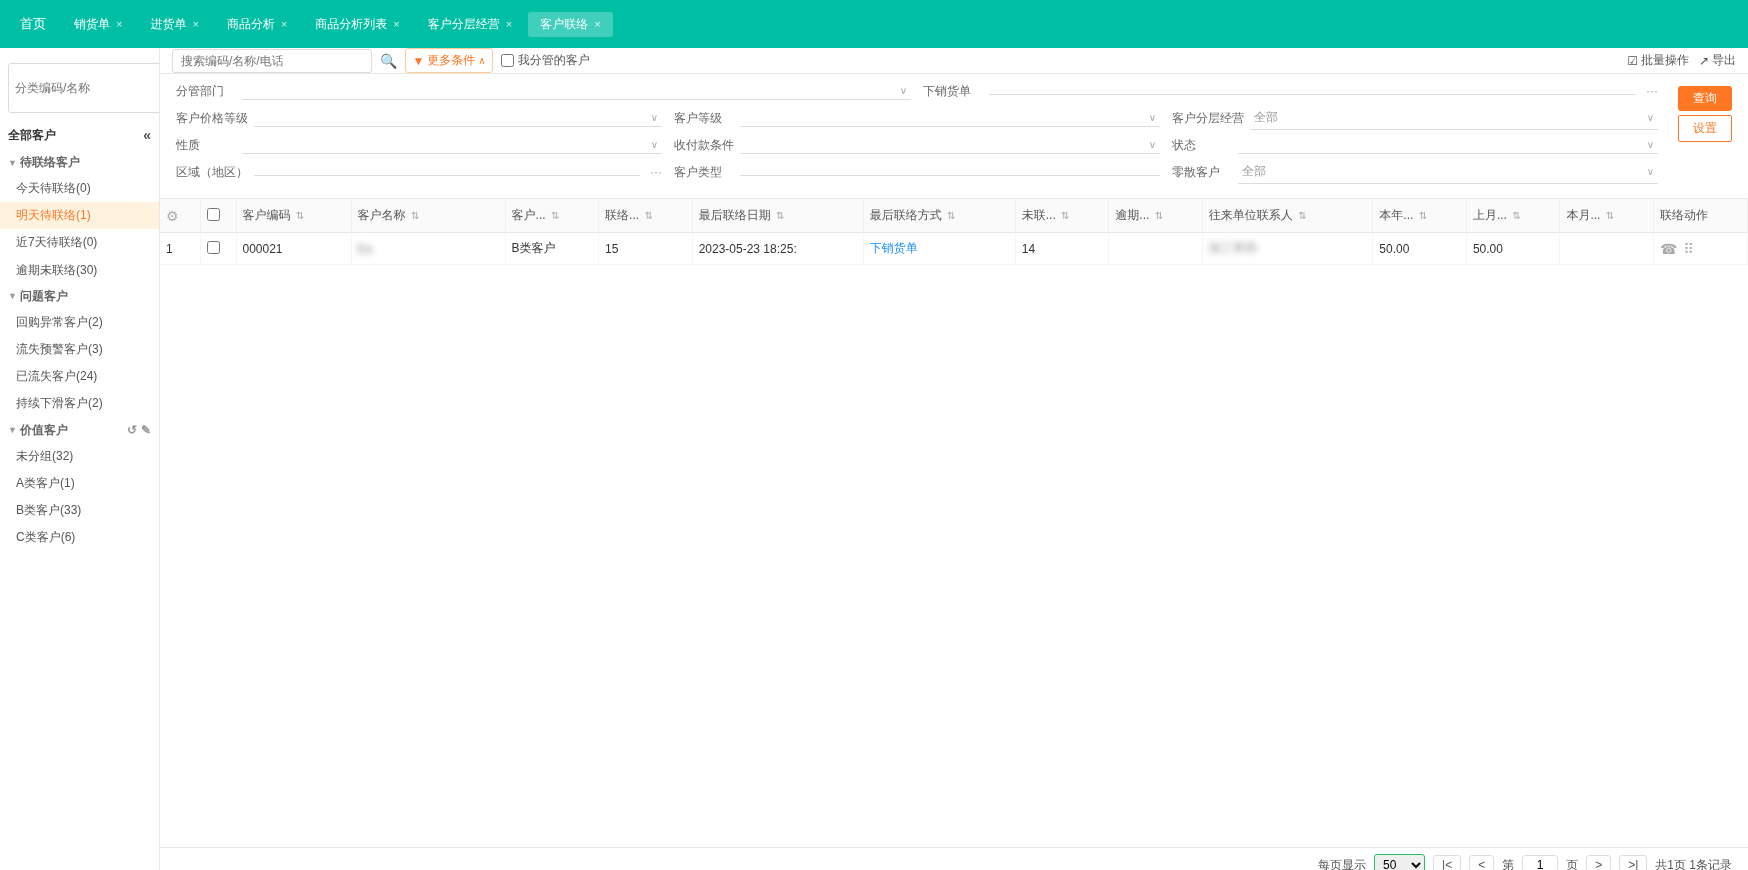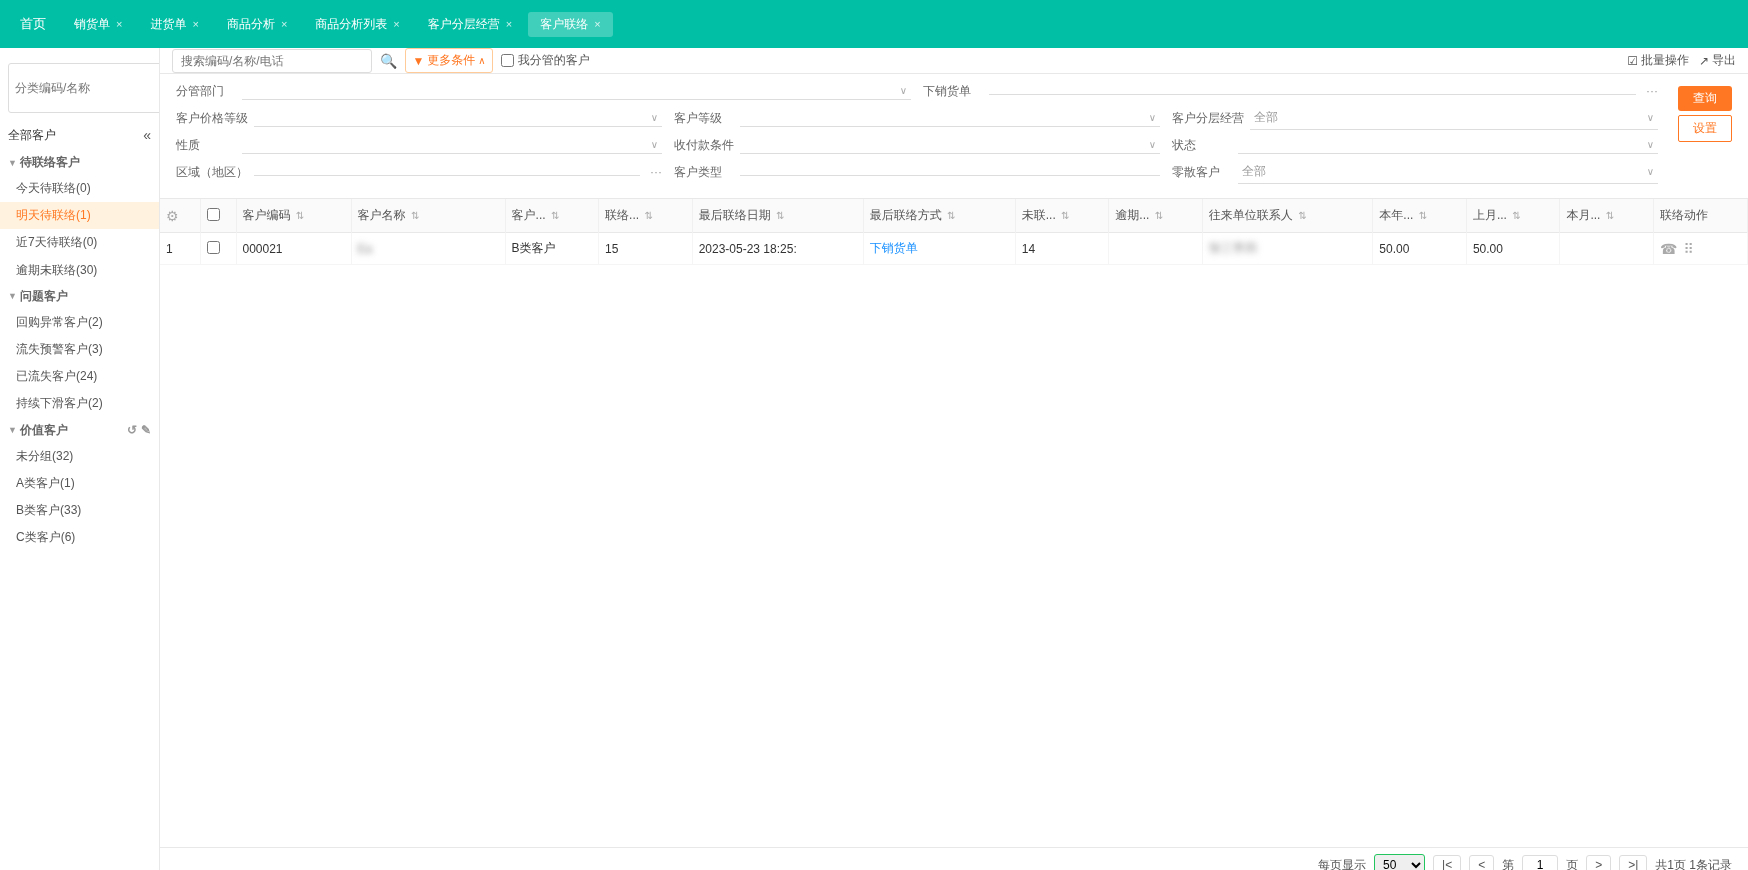--- a/index.html
+++ b/index.html
@@ -58,21 +58,21 @@
       border: 1px solid #ddd;
       border-radius: 3px;
       padding: 17px 6px;
       font-size: 12px;
       outline: none;
       color: #999;
       margin-top: 7px;
     }
     .sidebar-section-title {
       padding: 6px 8px;
-      font-weight: normal;
+      font-weight: bold;
       color: #333;
       display: flex;
       align-items: flex-start;
       justify-content: space-between;
       cursor: pointer;
     }
     .sidebar-section-title .icon-grid { color: #555; font-size: 14px; }
     .sidebar-group-label {
       padding: 4px 8px;
       color: #666;

